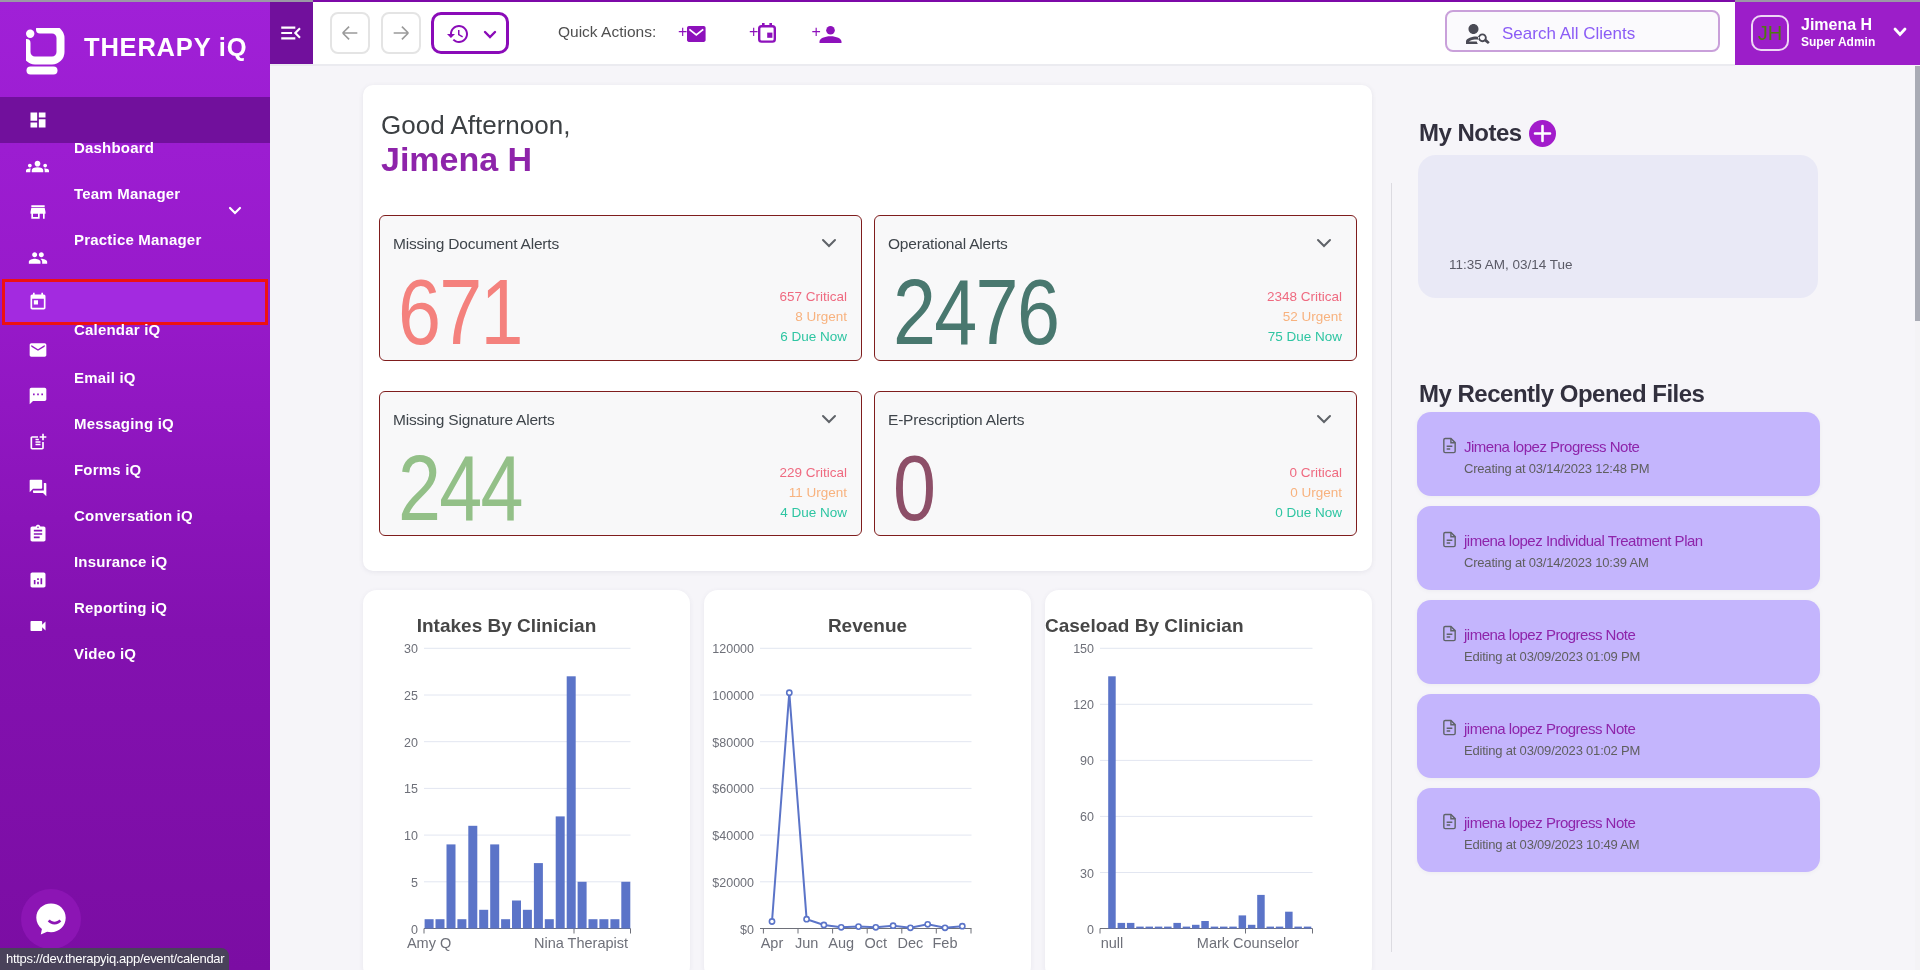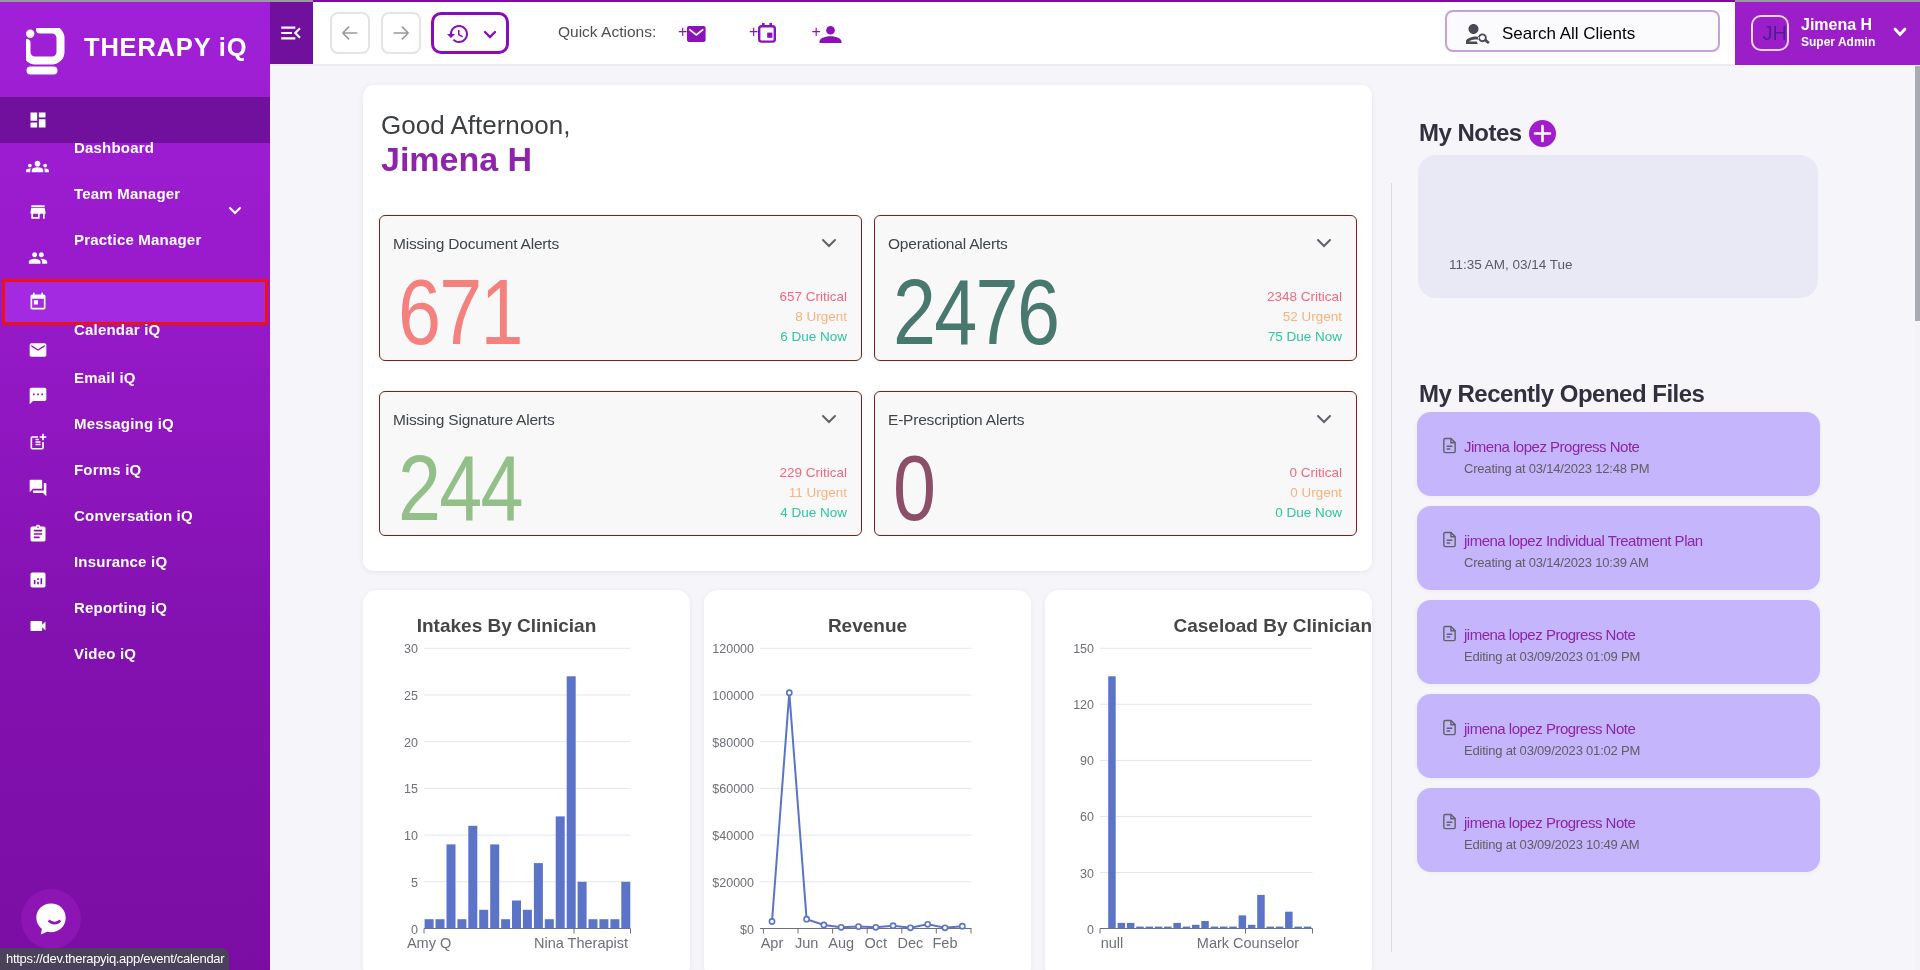--- a/index.html
+++ b/index.html
@@ -23,24 +23,24 @@
 #status { left:0; top:948px; width:229px; height:22px; background:#49425a; border-top-right-radius:8px; color:#fff; font-size:13px; line-height:22px; padding-left:6px; letter-spacing:-0.3px; }
 
 #topbar { left:270px; top:2px; width:1465px; height:64px; background:#fff; border-bottom:2px solid #ebebf0; }
 #collapse { left:270px; top:2px; width:43px; height:62px; background:#71109c; }
 .navbtn { position:absolute; top:12px; width:40px; height:42px; border:2px solid #e4e4e4; border-radius:8px; background:#fff; }
 #btn-back { left:60px; } #btn-fwd { left:111px; }
 #btn-hist { left:161px; top:12px; width:78px; height:42px; border:3px solid #8a0bb8; border-radius:10px; background:#fff; }
 #qa-label { left:288px; top:23px; font-size:15.5px; color:#4f4f4f; }
 
 #search { left:1445px; top:10px; width:275px; height:42px; background:#fbfafd; border:2px solid #c9a0da; border-radius:8px; }
-#search-ph { left:1502px; top:24px; font-size:17px; color:#000000; }
+#search-ph { left:1502px; top:24px; font-size:17px; color:#8b5cf6; }
 
 #profile { left:1735px; top:2px; width:185px; height:63px; background:#9c1ec9; }
-#jh { left:1751px; top:15px; width:38px; height:36px; border:2px solid #eed7f5; border-radius:10px; color:#4c1d95; font-size:20px; text-align:right; line-height:32px; }
+#jh { left:1751px; top:15px; width:38px; height:36px; border:2px solid #eed7f5; border-radius:10px; color:#4d7c0f; font-size:20px; text-align:center; line-height:32px; }
 #pname { left:1801px; top:16px; color:#fff; font-size:16px; font-weight:700; }
 #prole { left:1801px; top:35px; color:#fff; font-size:12px; font-weight:700; }
 
 #greet-card { left:363px; top:85px; width:1009px; height:486px; background:#fff; border-radius:10px; box-shadow:0 1px 5px rgba(80,80,110,.10); }
 #greet1 { left:381px; top:110px; font-size:26px; color:#3c4043; }
 #greet2 { left:381px; top:140px; font-size:34px; font-weight:700; color:#8e24aa; }
 .acard { position:absolute; width:483px; height:146px; background:#f8f8f9; border:1px solid #7f1d1d; border-radius:6px; }
 .acard .at { position:absolute; left:13px; top:19px; font-size:15.5px; letter-spacing:-0.2px; color:#3f454b; }
 .acard .anum { position:absolute; left:18px; top:52px; font-size:92px; line-height:88px; letter-spacing:-2px; transform:scaleX(0.84); transform-origin:0 0; }
 .acard .astats { position:absolute; right:14px; top:71px; text-align:right; font-size:13.5px; line-height:19.9px; }
@@ -339,21 +339,21 @@
 <circle cx="258.3" cy="336.2" r="2.6" fill="#fff" stroke="#5b74c8" stroke-width="1.6"></circle>
 <text x="68" y="357.5" font-size="14.5" fill="#6e7079" text-anchor="middle">Apr</text>
 <text x="102.6" y="357.5" font-size="14.5" fill="#6e7079" text-anchor="middle">Jun</text>
 <text x="137.2" y="357.5" font-size="14.5" fill="#6e7079" text-anchor="middle">Aug</text>
 <text x="171.8" y="357.5" font-size="14.5" fill="#6e7079" text-anchor="middle">Oct</text>
 <text x="206.4" y="357.5" font-size="14.5" fill="#6e7079" text-anchor="middle">Dec</text>
 <text x="241" y="357.5" font-size="14.5" fill="#6e7079" text-anchor="middle">Feb</text>
 </svg>
 </div>
 <div class="abs ccard" style="left:1045px">
-<div style="position:absolute;left:0;top:25px;width:327px;text-align:right;font-size:19px;font-weight:700;color:#464646">Caseload By Clinician</div>
+<div style="position:absolute;left:0;top:25px;width:327px;text-align:left;font-size:19px;font-weight:700;color:#464646">Caseload By Clinician</div>
 <svg width="327" height="390" viewBox="0 0 327 390">
 <line x1="55" y1="282.5" x2="267.5" y2="282.5" stroke="#e2e6f1" stroke-width="1"></line>
 <line x1="55" y1="226.4" x2="267.5" y2="226.4" stroke="#e2e6f1" stroke-width="1"></line>
 <line x1="55" y1="170.4" x2="267.5" y2="170.4" stroke="#e2e6f1" stroke-width="1"></line>
 <line x1="55" y1="114.3" x2="267.5" y2="114.3" stroke="#e2e6f1" stroke-width="1"></line>
 <line x1="55" y1="58.3" x2="267.5" y2="58.3" stroke="#e2e6f1" stroke-width="1"></line>
 <text x="49" y="343.5" font-size="12.5" fill="#6e7079" text-anchor="end">0</text>
 <text x="49" y="287.5" font-size="12.5" fill="#6e7079" text-anchor="end">30</text>
 <text x="49" y="231.4" font-size="12.5" fill="#6e7079" text-anchor="end">60</text>
 <text x="49" y="175.4" font-size="12.5" fill="#6e7079" text-anchor="end">90</text>

